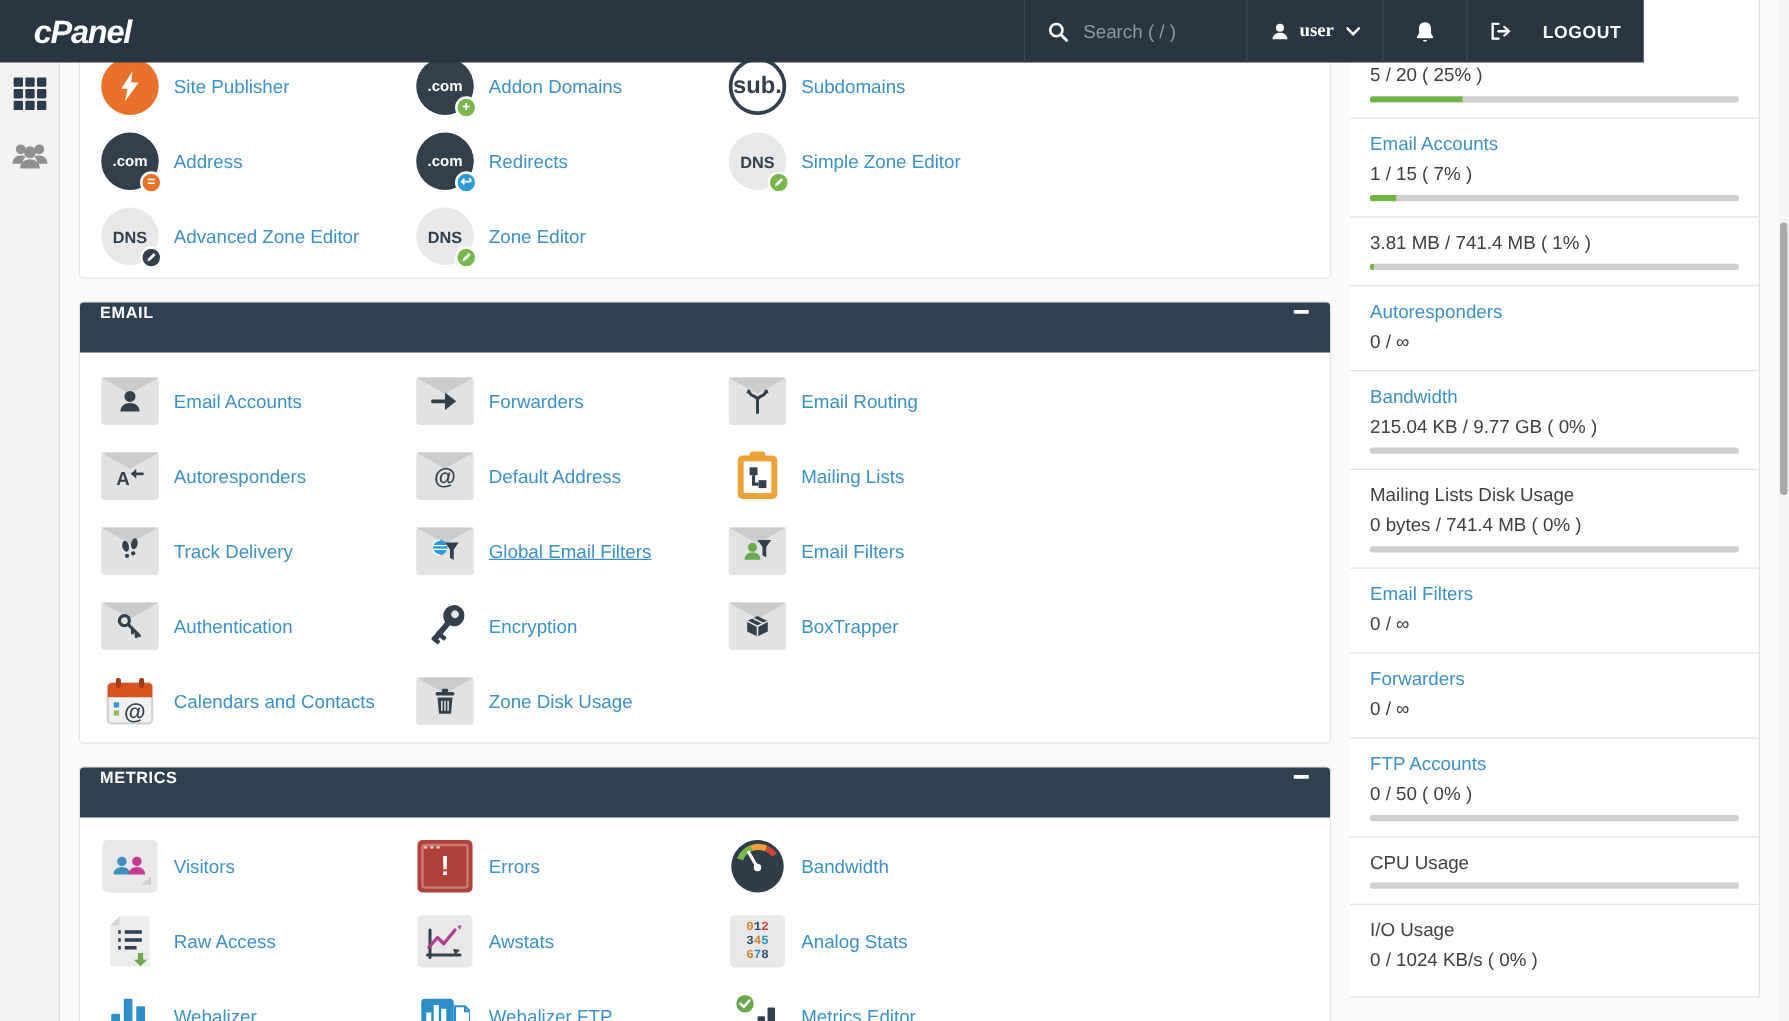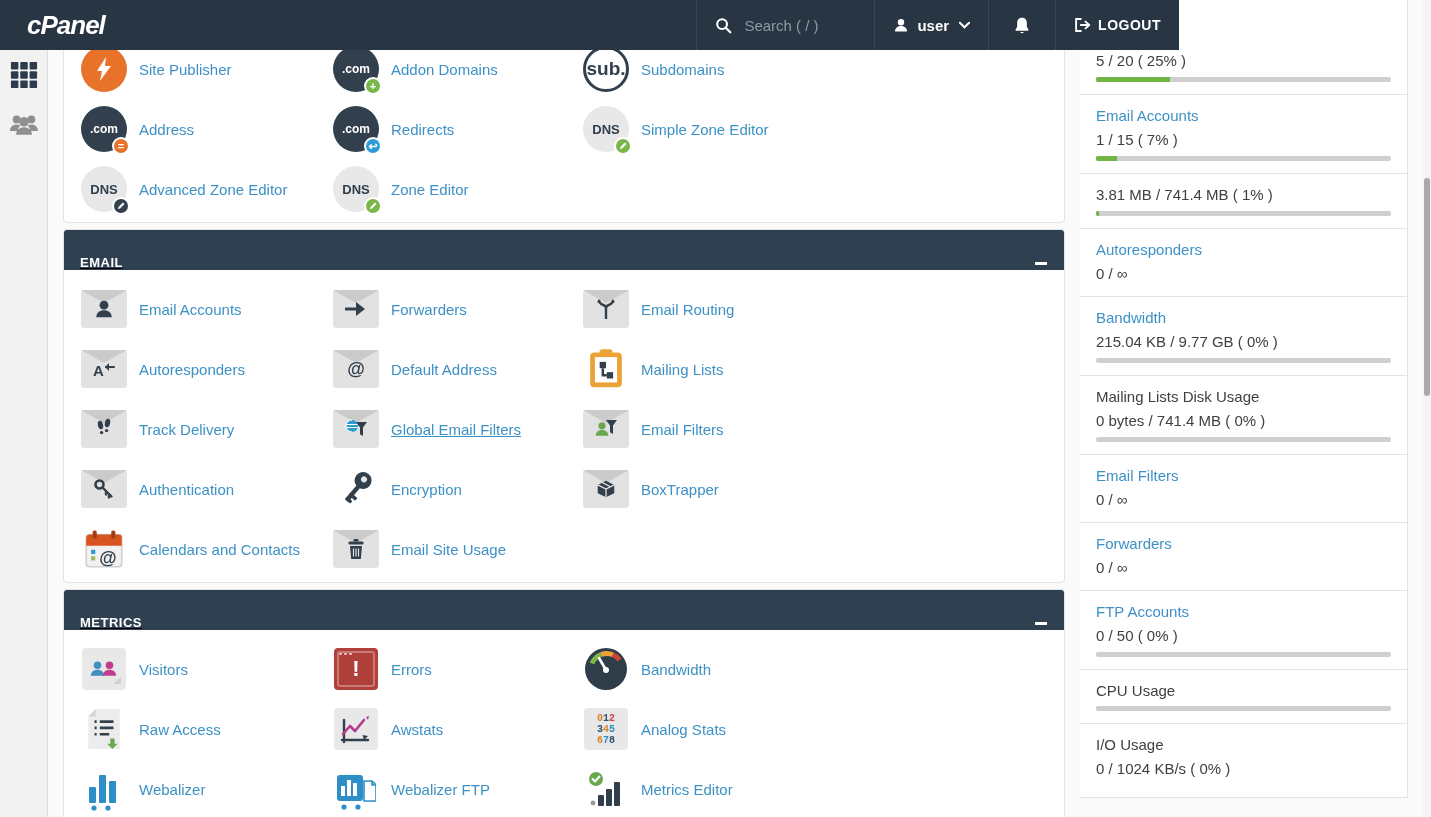--- a/index.html
+++ b/index.html
@@ -1,40 +1,40 @@
 <!DOCTYPE html>
 <html><head>
 <meta charset="utf-8">
 <style>
   * { margin:0; padding:0; box-sizing:border-box; }
   html,body { width:1431px; height:817px; overflow:hidden; font-family:"Liberation Sans",sans-serif; background:#fafafa; }
 
   
-  .navbar { position:absolute; top:0; left:0; width:1179px; height:50px; background:#283543; z-index:50; display:flex; align-items:stretch; }
+  .navbar { position:absolute; top:0; left:0; width:1315px; height:50px; background:#283543; z-index:50; display:flex; align-items:stretch; }
   .brand { display:flex; align-items:center; padding-left:27px; width:220px; }
   .brand span { color:#fff; font-size:26px; font-weight:bold; font-style:italic; letter-spacing:-1px; }
   .nav-right { margin-left:auto; display:flex; align-items:stretch; }
   .nav-sect { display:flex; align-items:center; border-left:1px solid #3a4856; padding:0 18px; color:#fff; }
   .search-sect { width:178px; }
   .search-sect input { background:transparent; border:none; outline:none; color:#cfd6dd; font-size:15px; margin-left:12px; width:120px; font-family:"Liberation Sans",sans-serif; }
   .search-sect input::placeholder { color:#8d99a6; opacity:1; }
-  .user-sect { cursor:pointer; }
+  .user-sect { cursor:pointer;font-family:Liberation Serif, serif; }
   .user-sect .uname { font-size:15px; font-weight:bold; margin:0 10px 0 8px; }
   .bell-sect { padding:0 24px; cursor:pointer; }
-  .logout-sect { cursor:pointer; }
+  .logout-sect { cursor:pointer;gap:18px; }
   .logout-sect .ltext { font-size:14px; font-weight:bold; letter-spacing:.5px; margin-left:7px; }
 
   
   .side { position:absolute; top:50px; left:0; width:48px; height:767px; background:#f2f2f2; border-right:1px solid #dcdcdc; z-index:40; }
   .side-btn { width:48px; height:50px; display:flex; align-items:center; justify-content:center; cursor:pointer; }
 
   
   .main { position:absolute; left:63px; top:0; width:1002px; z-index:10; }
-  .box { background:#fff; border:1px solid #e3e3e3; border-radius:4px; margin-bottom:6px; }
-  .box-head { height:40px; background:#2f4050; border-radius:3px 3px 0 0; display:flex; align-items:flex-end; padding:0 16px;text-decoration:underline; }
+  .box { background:#fff; border:1px solid #e3e3e3; border-radius:4px; margin-bottom:18px; }
+  .box-head { height:40px; background:#2f4050; border-radius:3px 3px 0 0; display:flex; align-items:flex-start; padding:0 16px; }
   .box-head .htitle { color:#fff; font-size:13px; font-weight:bold; letter-spacing:.5px; }
   .box-head .collapse { margin-left:auto; width:14px; height:14px; display:flex; align-items:center; justify-content:center; cursor:pointer; }
   .box-head .collapse i { display:block; width:12px; height:3px; background:#fff; }
   .grid { display:grid; grid-template-columns:252px 250px 1fr; padding:9px 16px 3px 16px; }
   .item { height:60px; display:flex; align-items:center; cursor:pointer; }
   .icon-wrap { width:48px; display:flex; justify-content:center; flex:none; }
   .item-label { color:#3d91c5; font-size:15px; margin-left:11px; text-decoration:none; }
   .item-label.u { text-decoration:underline;text-align:right; }
 
   
@@ -435,21 +435,21 @@
               <span class="glyph">
                 <svg width="20" height="22" viewBox="0 0 20 22" fill="#32404d">
                   <rect x="7.5" y="1" width="5" height="2.6" rx="1"></rect>
                   <rect x="2.5" y="3.6" width="15" height="2.8" rx="1.2"></rect>
                   <path d="M4 8h12l-1.2 13H5.2z"></path>
                   <path d="M7.5 10.5v8M10 10.5v8M12.5 10.5v8" stroke="#e2e2e2" stroke-width="1.2"></path>
                 </svg>
               </span>
             </div>
           </span>
-      <a class="item-label">Email Site Usage</a>
+      <a class="item-label">Zone Disk Usage</a>
     </div>
       </div>
     </div>
     <div class="box">
     <div class="box-head">
       <span class="htitle">METRICS</span>
       <span class="collapse">
           <i></i>
         </span>
     </div>

